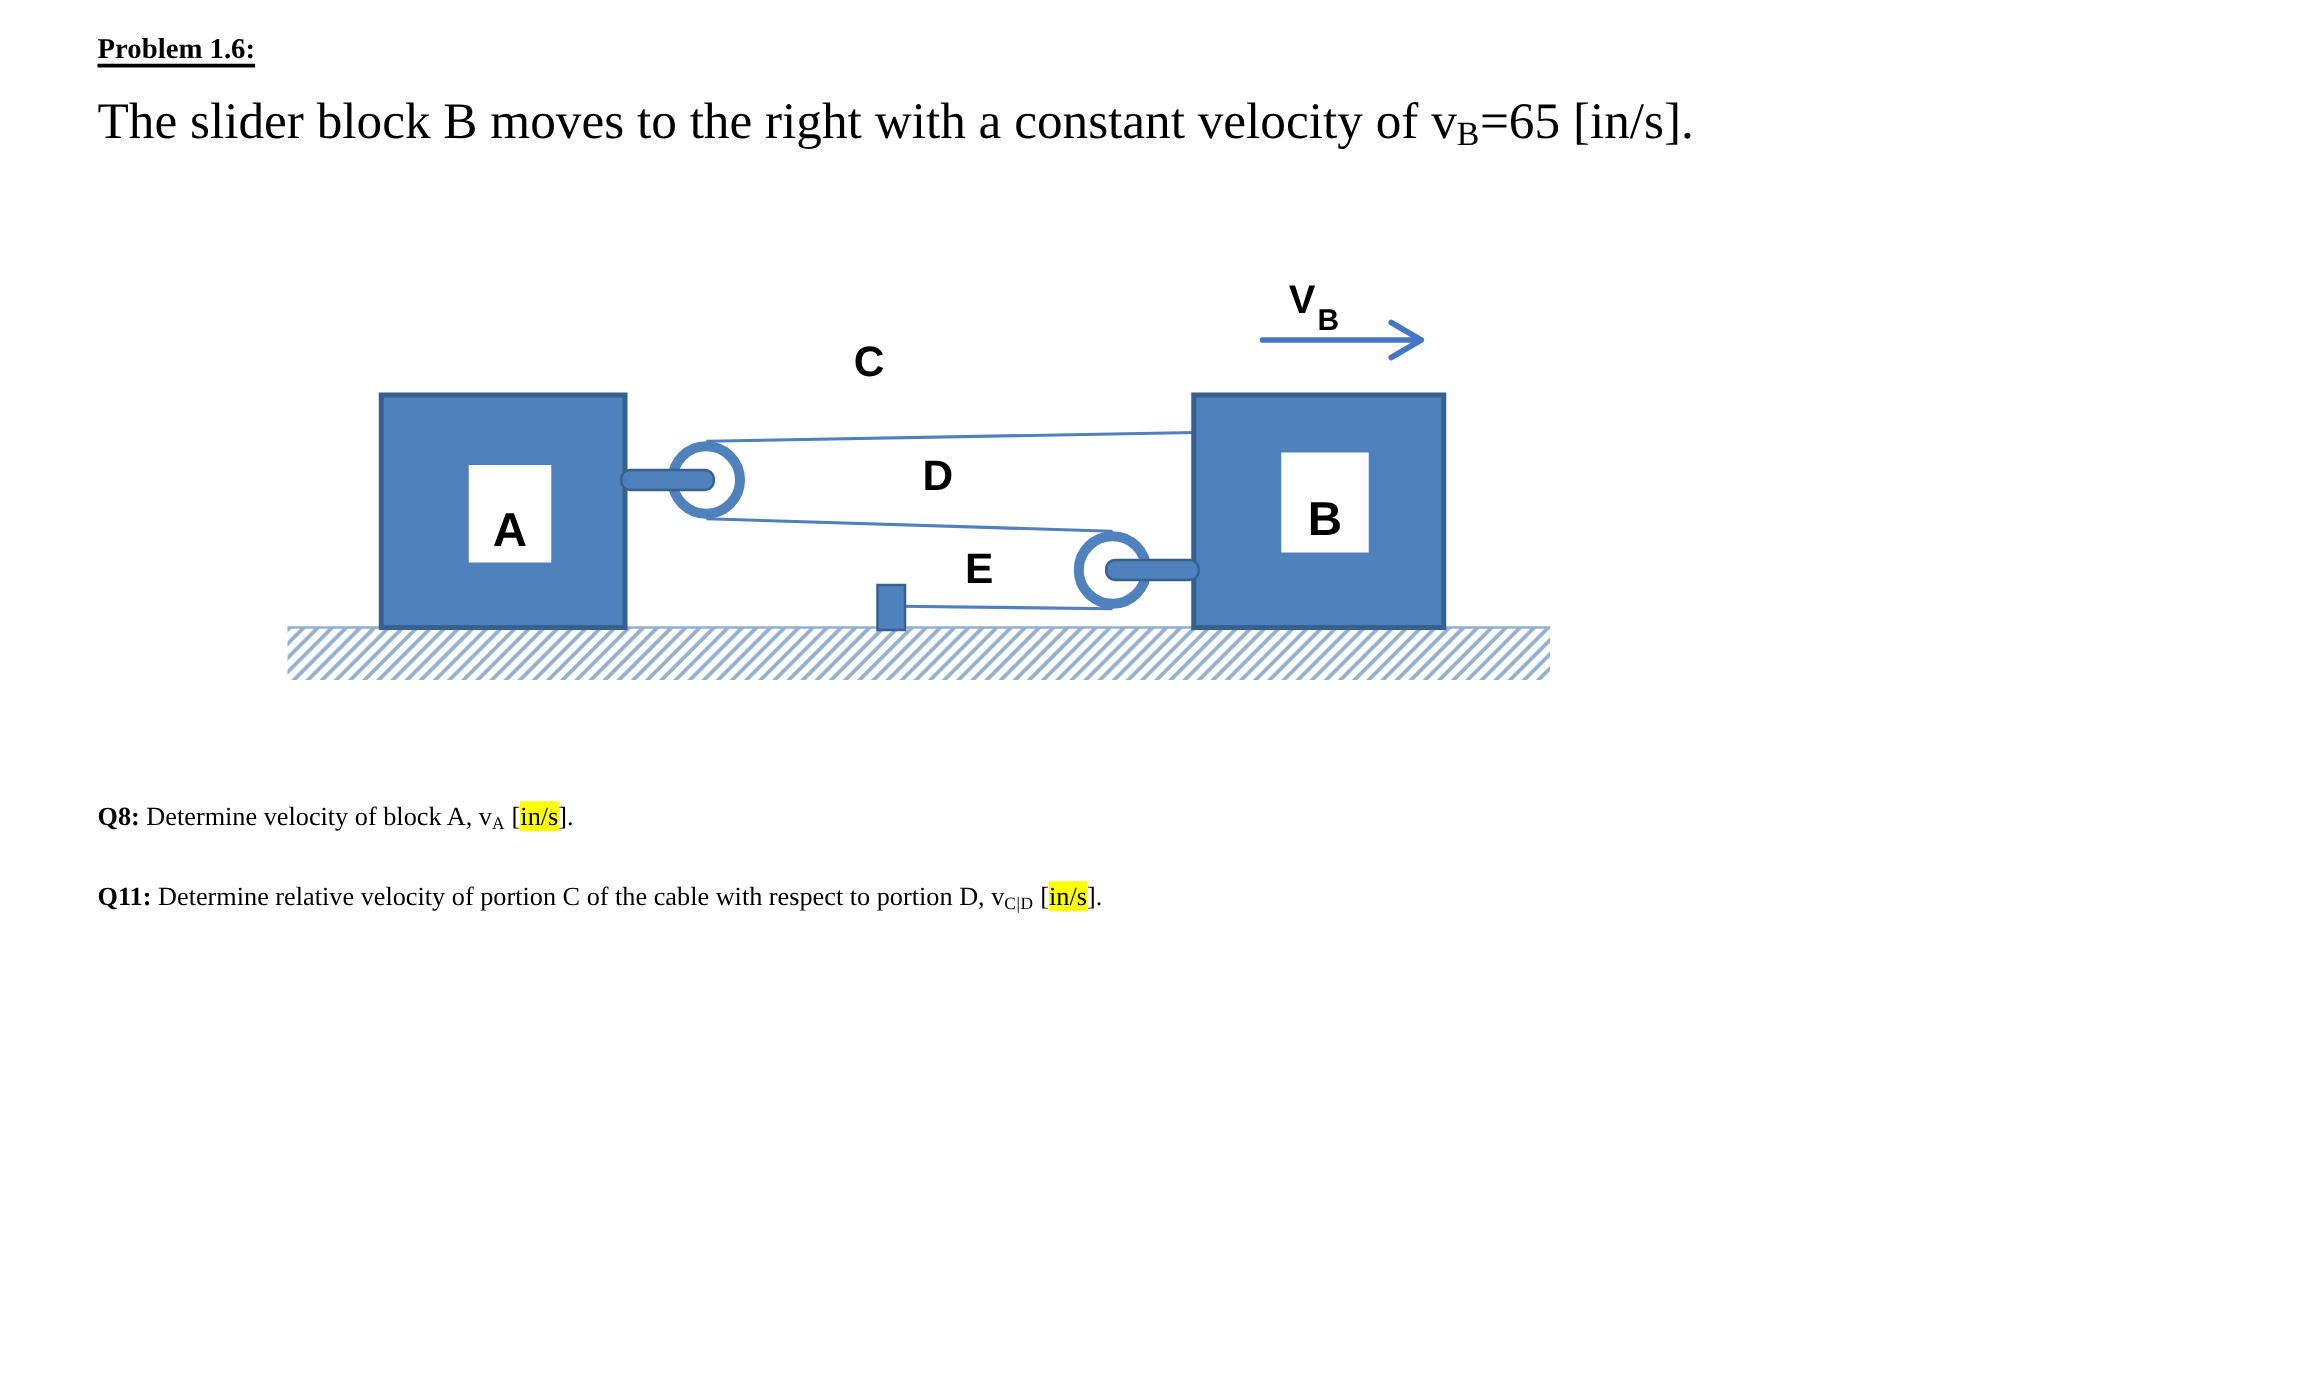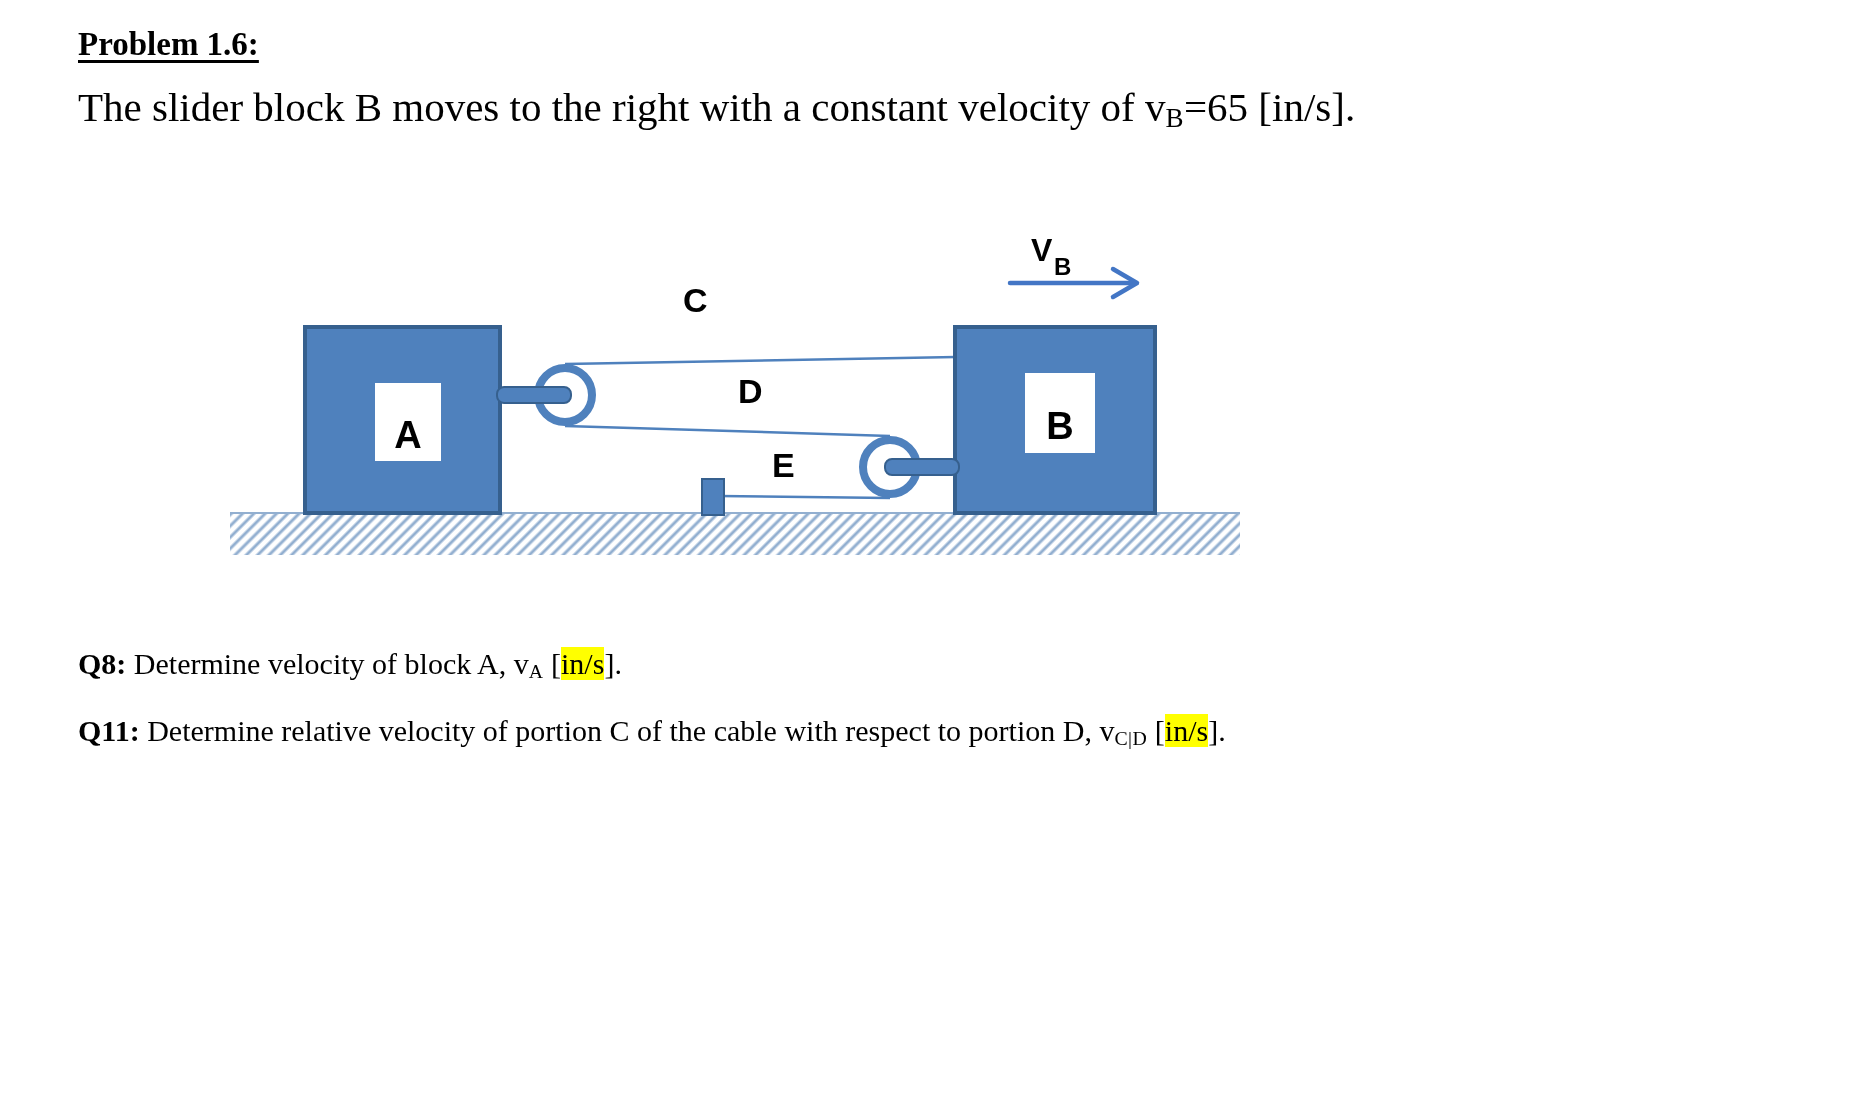--- a/index.html
+++ b/index.html
@@ -7,34 +7,34 @@
   body {
     width: 1858px;
     height: 1118px;
     font-family: "Liberation Serif", serif;
     color: #000000;
     overflow: hidden;
   }
   .page { padding: 26px 60px 0 78px; }
 
   .title {
-    font-size: 33px;
+    font-size: 23px;
     font-weight: bold;
     text-decoration: underline;
     text-decoration-thickness: 3px;
     text-underline-offset: 5px;
     margin-bottom: 20px;
   }
   .intro { font-size: 41px; }
   .sub { font-size: 0.66em; vertical-align: -0.22em; letter-spacing: 0.5px; }
 
   .diagram { margin: 86px 0 0 147px; }
 
   .questions { margin-top: 60px; }
-  .question { font-size: 30px; line-height: 59px; white-space: pre-wrap; }
+  .question { font-size: 21px; line-height: 59px; white-space: pre-wrap; }
   .qlabel { font-weight: bold; }
   .hl { background: var(--highlight, #ffff00); color: inherit; }
 
   
   svg text {
     font-family: "Liberation Sans", sans-serif;
     font-weight: bold;
     fill: #000;
   }
   .block   { fill: var(--block-fill); stroke: var(--block-stroke); stroke-width: 4; }

